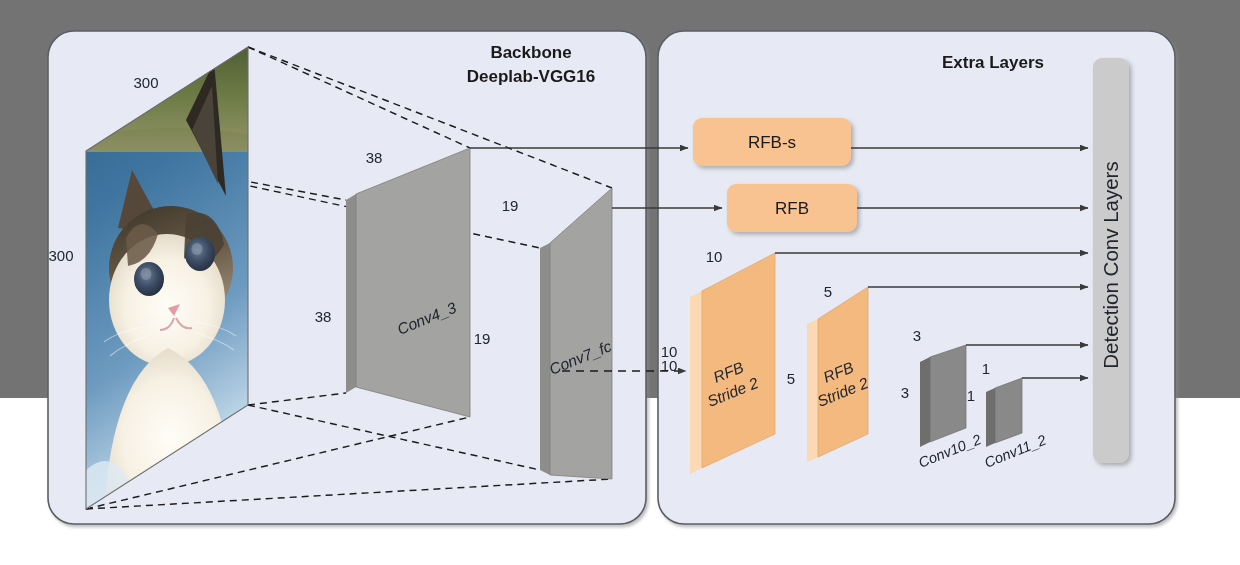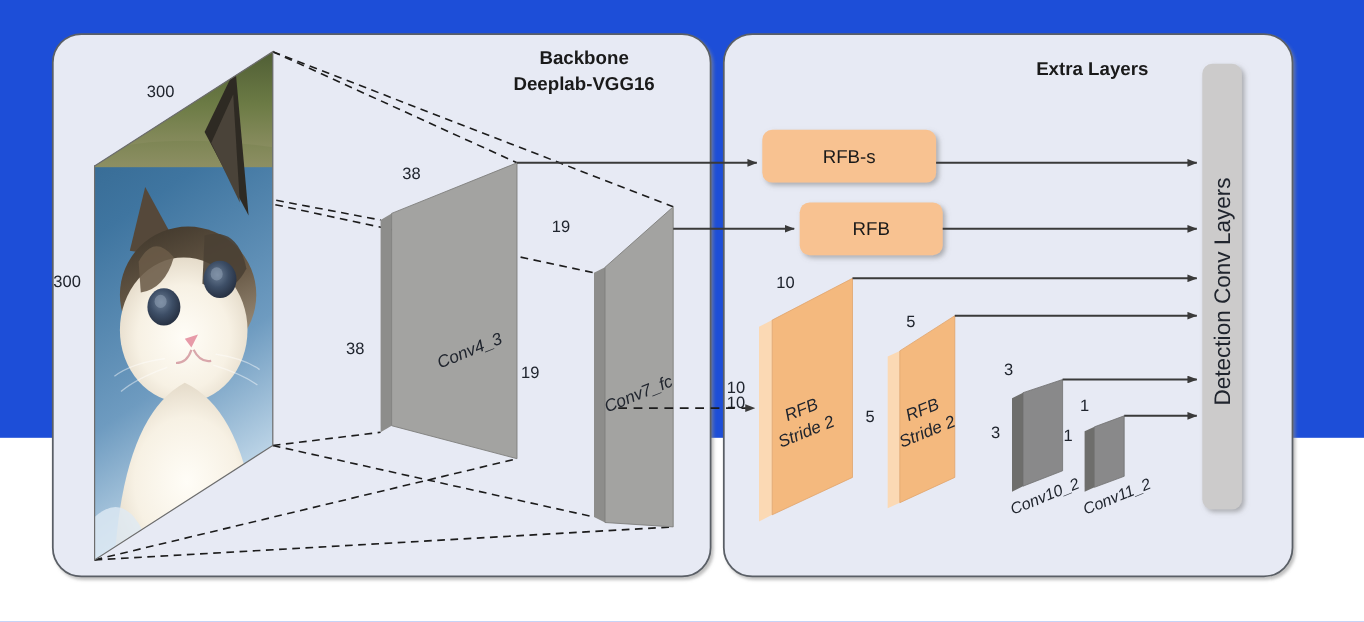--- a/index.html
+++ b/index.html
@@ -10,21 +10,21 @@
   body {
     width: 1240px;
     height: 565px;
     font-family: "Liberation Sans", sans-serif;
     overflow: hidden;
   }
   #stage {
     position: relative;
     width: 1240px;
     height: 398px;
-    background: #1d4ed8;
+    background: #737373;
   }
   svg#diagram {
     position: absolute;
     left: 0;
     top: 0;
     width: 1240px;
     height: 565px;
   }
   .panel-title {
     font-weight: bold;

